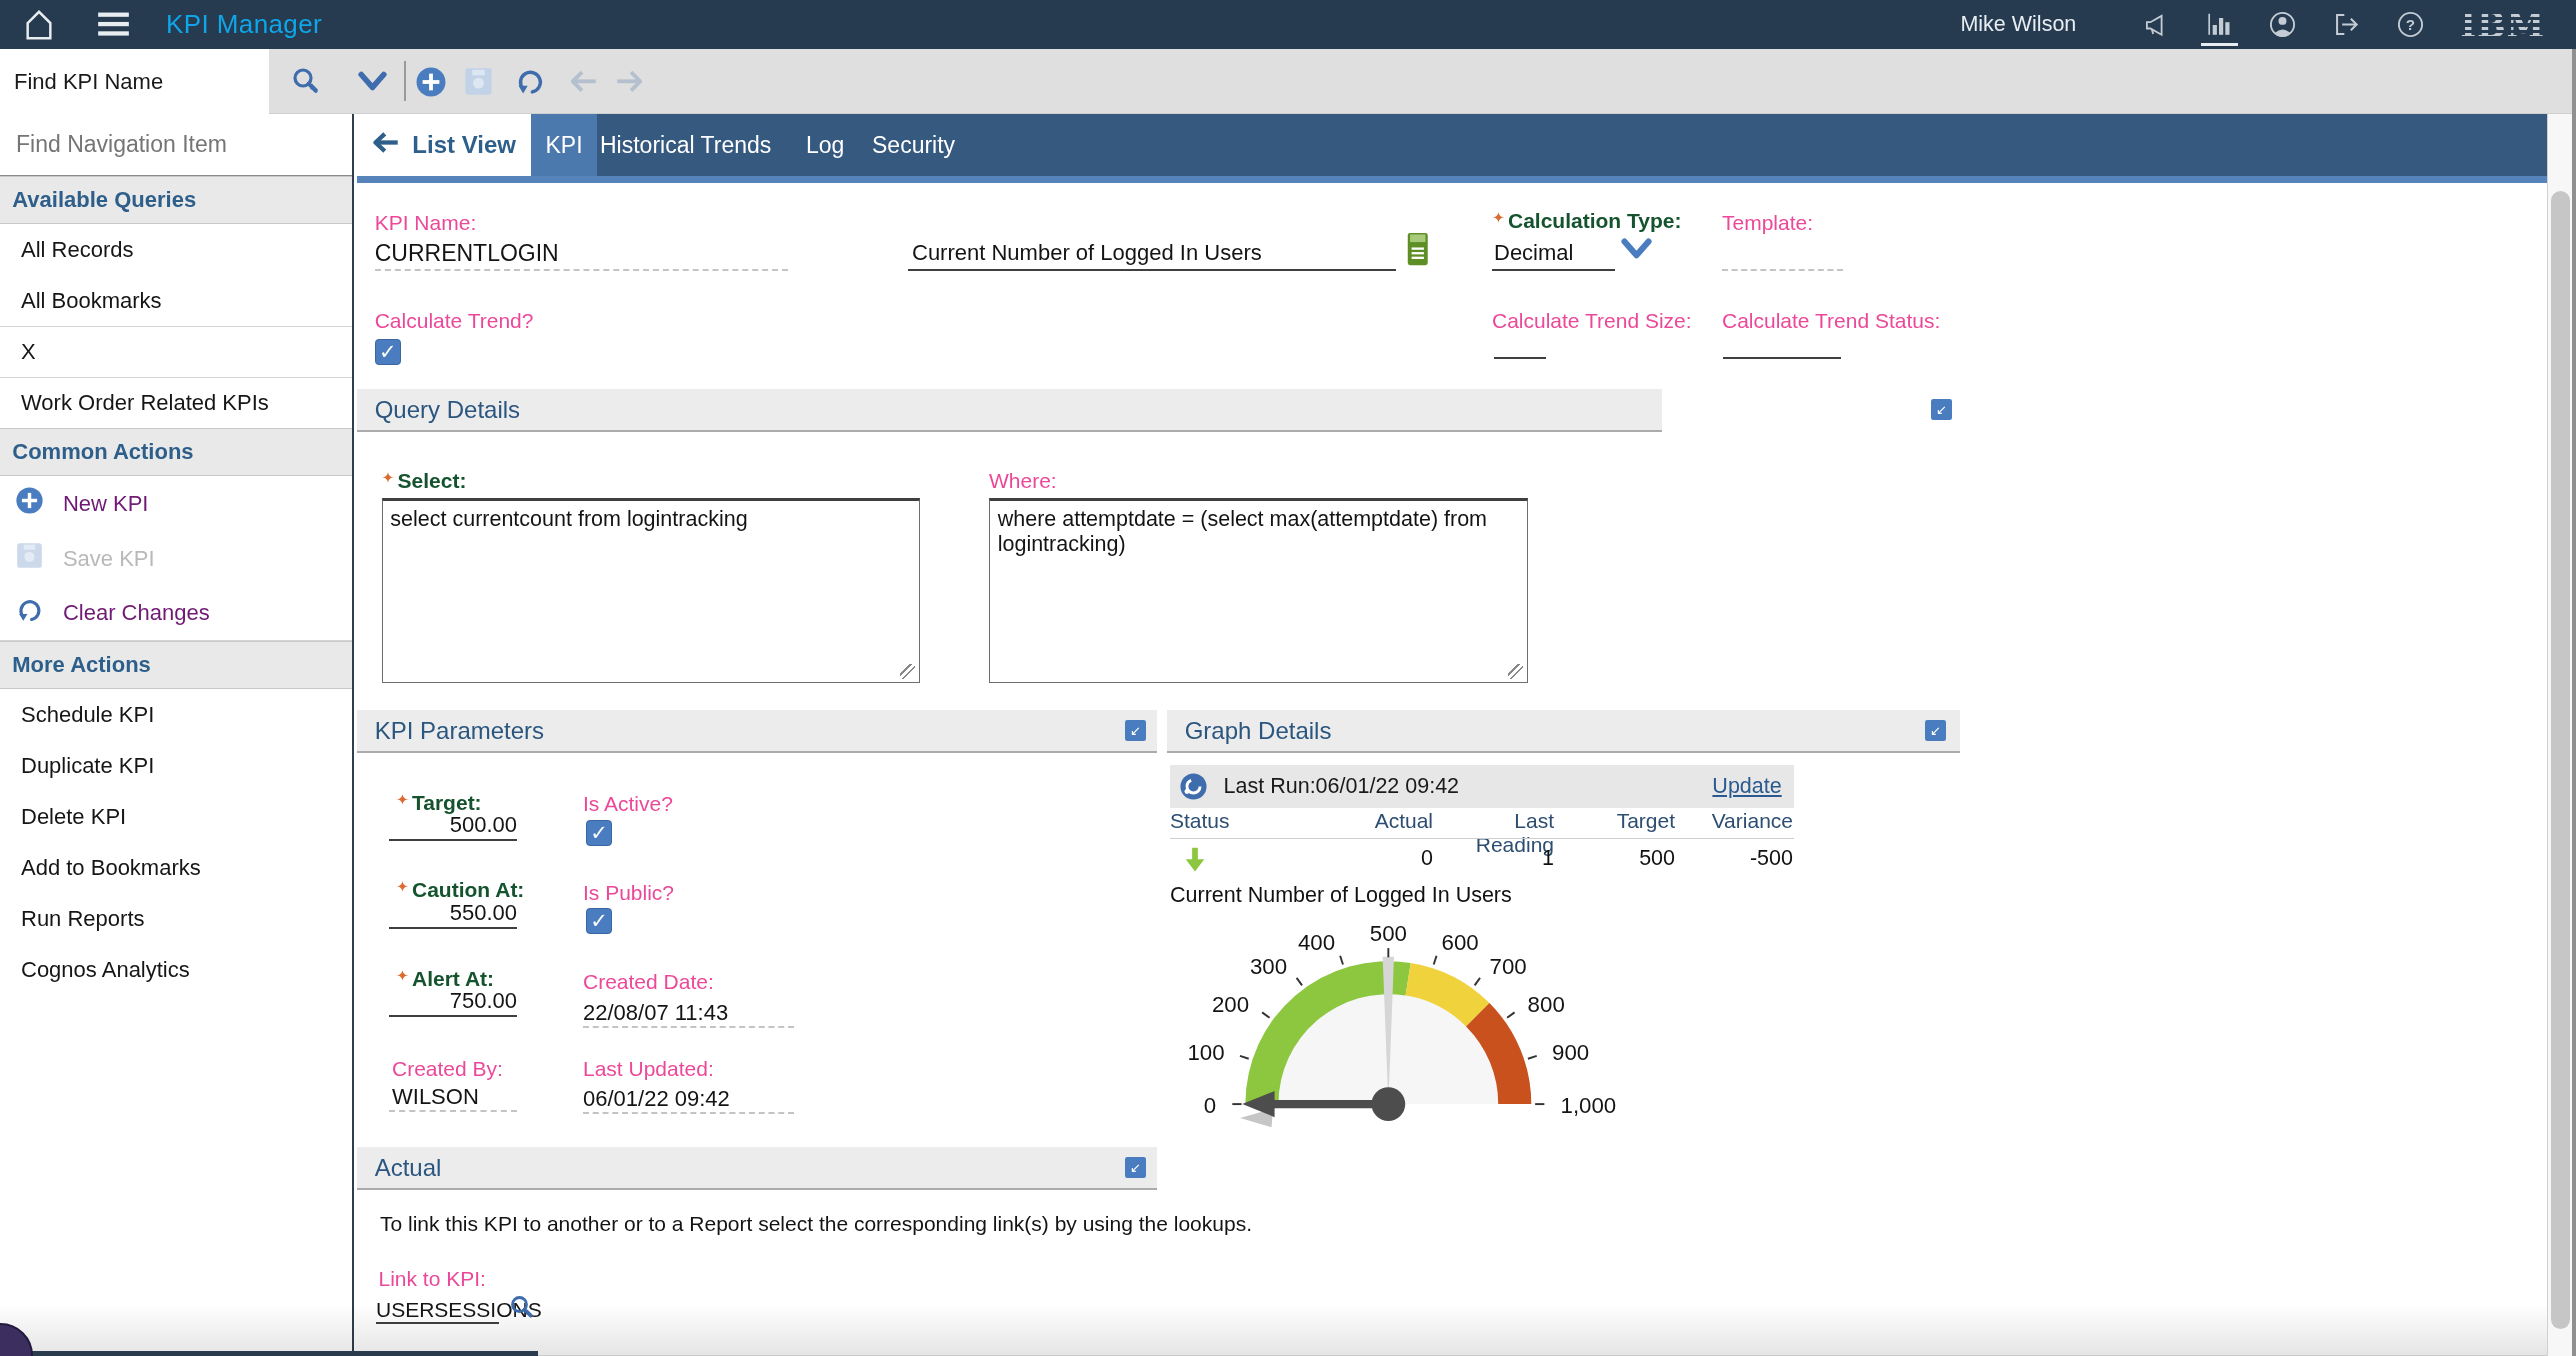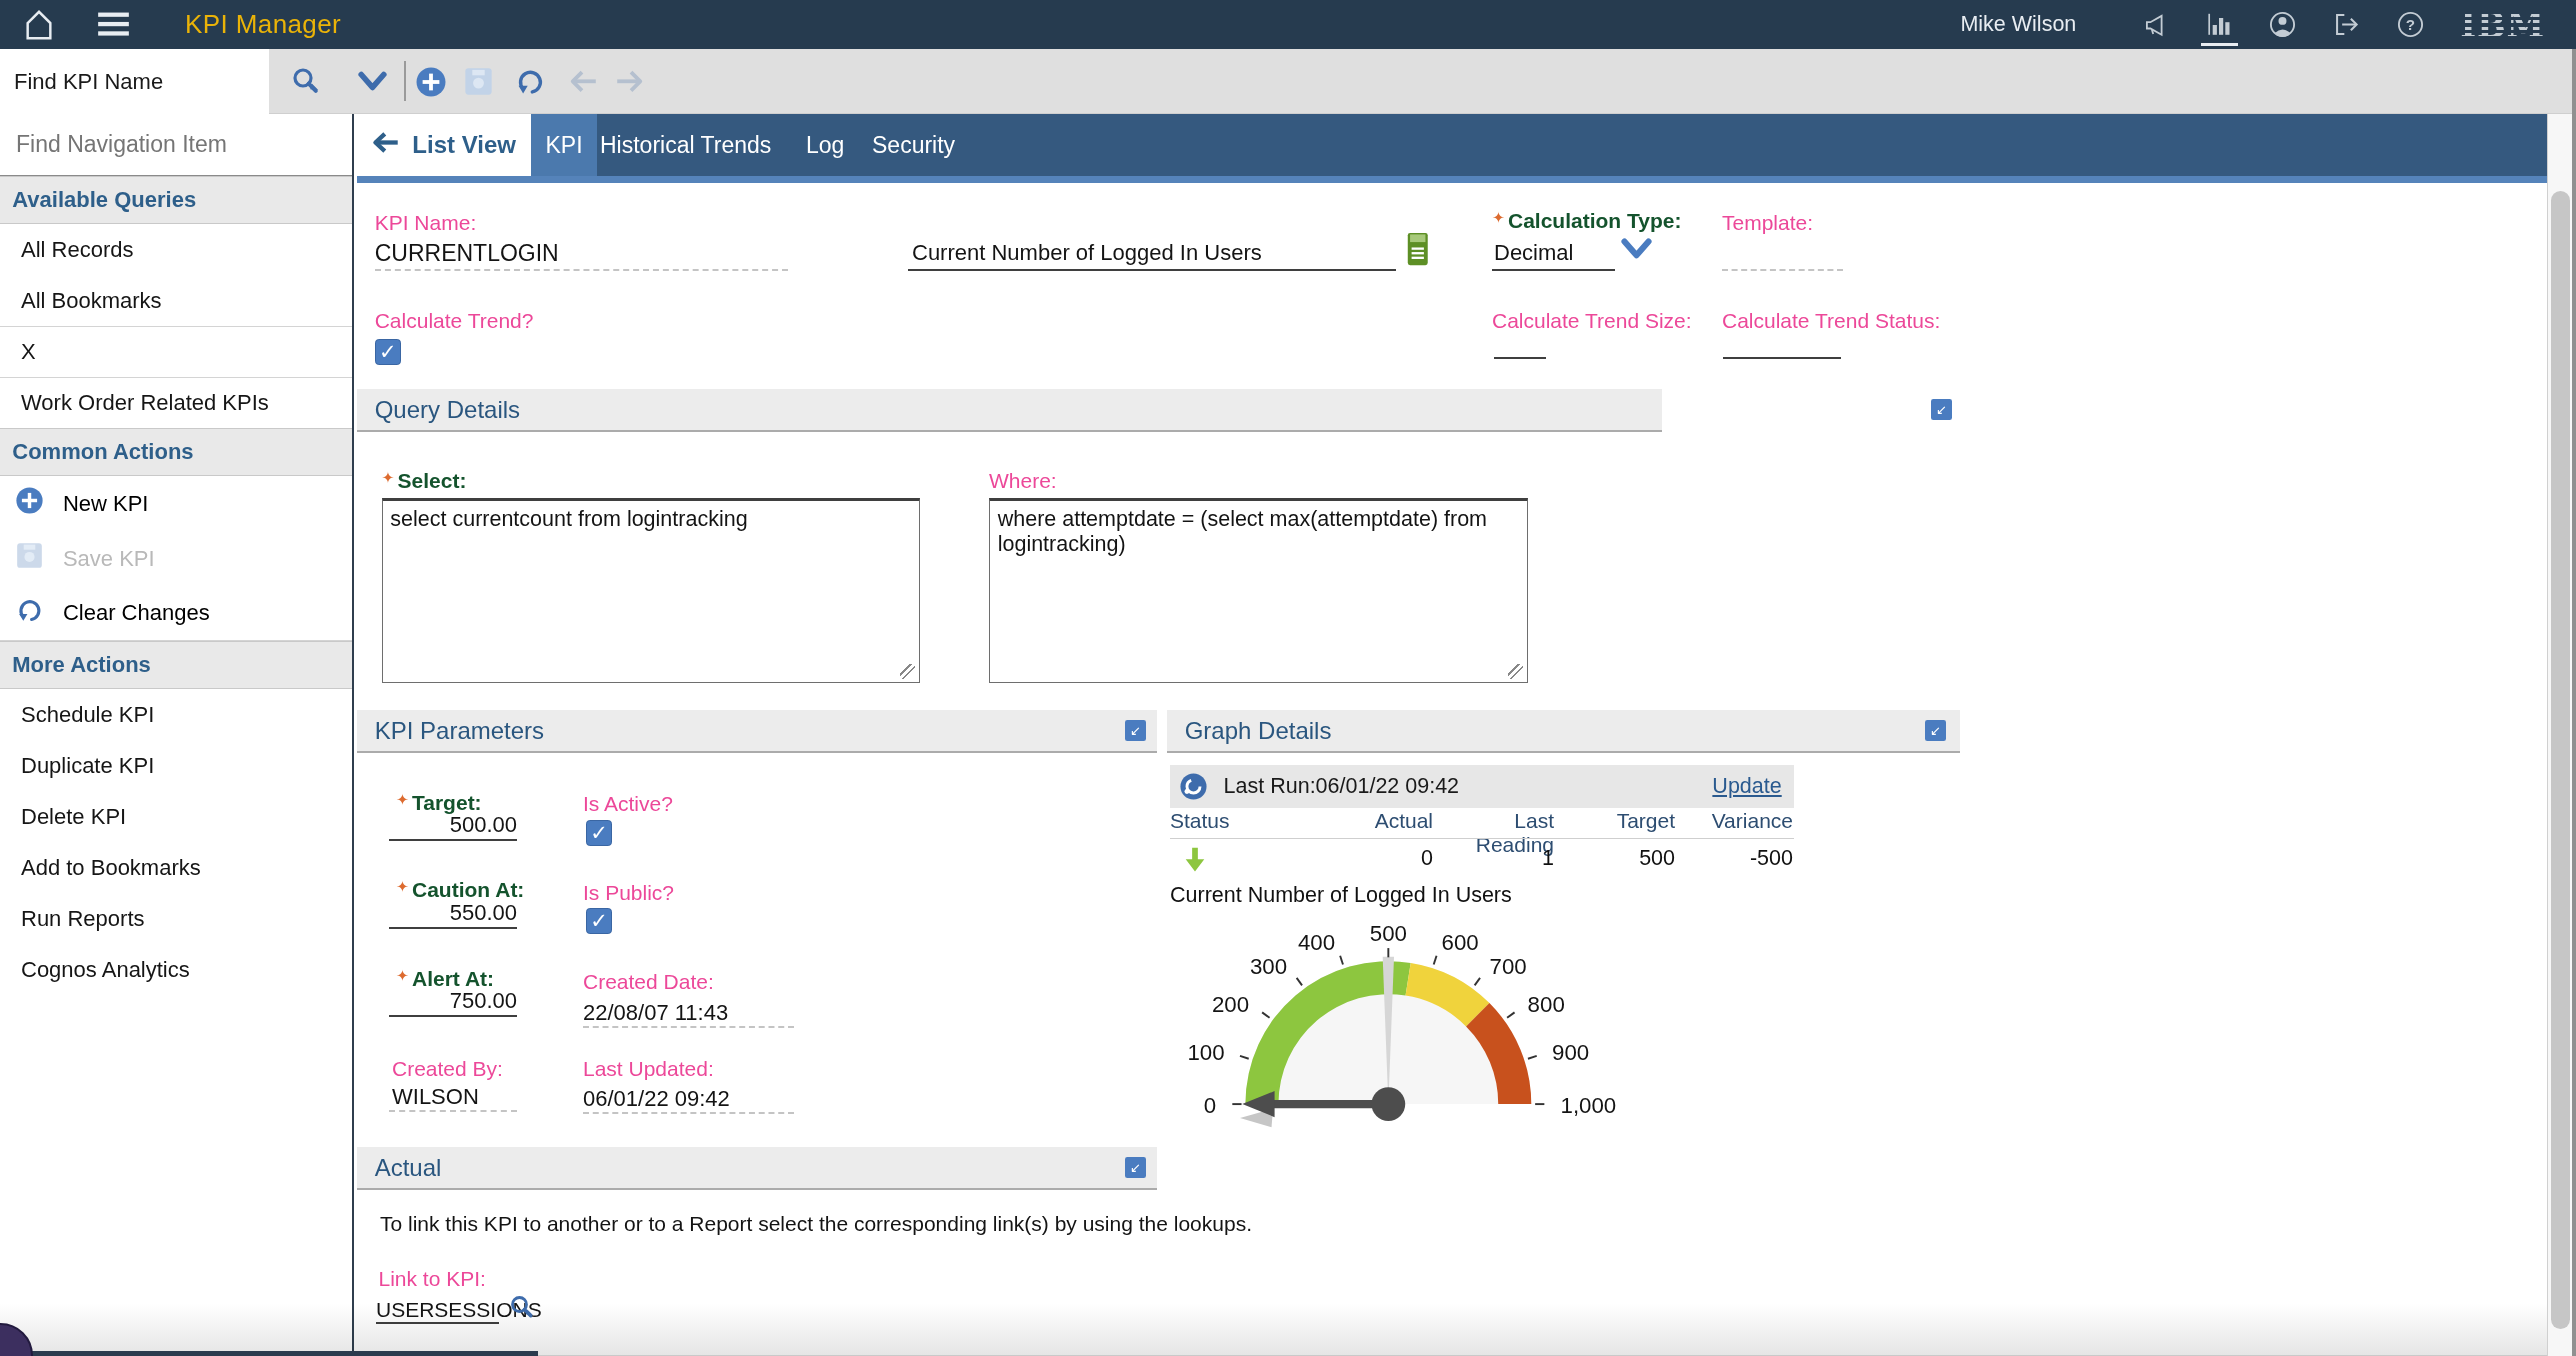--- a/index.html
+++ b/index.html
@@ -2,42 +2,42 @@
 <html style="font-size:12.3px"><head>
 <meta charset="utf-8">
 <style>
   * { margin:0; padding:0; box-sizing:border-box; }
   html,body { width:2576px; height:1356px; overflow:hidden; background:#fff;
     font-family:"Liberation Sans","DejaVu Sans",sans-serif; }
   .abs { position:absolute; }
 
   
   #topbar { position:absolute; left:0; top:0; width:2576px; height:49px; background:#263b4f; display:flex; align-items:center; }
-  #topbar .title { color:#eab308; font-size:26px; margin-left:54px; letter-spacing:0.4px; }
+  #topbar .title { color:#0ea5e9; font-size:26px; margin-left:35px; letter-spacing:0.4px; }
   .tb-icon { display:flex; align-items:center; justify-content:center; }
   #tb-right { position:absolute; right:31px; top:0; height:49px; display:flex; align-items:center; gap:35px; }
   #tb-user { color:#e8edf2; font-size:21.5px; margin-right:31px; }
   .chart-wrap { position:relative; }
   .chart-wrap .active-line { position:absolute; left:-4.6px; right:-4.6px; bottom:-7px; height:2.3px; background:#e8edf2; }
   .ibm-logo { position:relative; font-family:"DejaVu Serif","Liberation Serif",serif; font-weight:bold; font-size:34px; color:#c3ccd4; line-height:1; letter-spacing:0.8px; }
   .ibm-logo::after { content:""; position:absolute; inset:0; background:repeating-linear-gradient(to bottom, rgba(38,59,79,0) 0 3.1px, #263b4f 3.1px 6.2px); }
 
   
   #findbar { position:absolute; left:0; top:49px; width:2576px; height:65px; background:#dfdfdf; border-bottom:0.8px solid #cfcfcf; }
   #find-input { position:absolute; left:0; top:0; width:269px; height:65px; background:#fff; border:none; outline:none; font-size:22px; color:#1a1a1a; padding-left:14px; font-family:inherit; }
   .fb-icon { position:absolute; top:0; height:65px; display:flex; align-items:center; justify-content:center; }
   #fb-divider { position:absolute; left:404px; top:12.3px; width:1.5px; height:40px; background:#9a9a9a; }
 
   
   #sidebar { position:absolute; left:0; top:114px; width:354px; height:1243px; background:#fff; border-right:2.3px solid #2f3e4e; }
   #side-find { width:100%; height:62px; border:none; border-bottom:1.5px solid #8a8a8a; outline:none; font-size:23px; color:#1a1a1a; padding-left:16px; font-family:inherit; }
   .side-header { height:48px; background:#e9e9e9; border-top:0.8px solid #c9c9c9; border-bottom:0.8px solid #c9c9c9; display:flex; align-items:center; padding-left:12.3px; color:#2e5f8a; font-weight:bold; font-size:22px; }
   .side-item { height:51px; display:flex; align-items:center; padding-left:21px; font-size:22px; color:#161616; cursor:pointer; }
   .side-item.topline { border-top:0.8px solid #d4d4d4; }
-  .side-action { height:55px; display:flex; align-items:center; padding-left:15.4px; gap:18.5px; font-size:22px; color:#000000; cursor:pointer; }
+  .side-action { height:55px; display:flex; align-items:center; padding-left:15.4px; gap:18.5px; font-size:22px; color:#701a75; cursor:pointer; }
   .side-action.disabled { color:#b9b9b9; }
   .side-action.underline { border-bottom:0.8px solid #d4d4d4; }
   #side-bottom-strip { position:absolute; left:0; bottom:0; width:538px; height:4.6px; background:#2b3b4e; z-index:30; }
   #assistant-bubble { position:absolute; left:-32px; bottom:-32px; width:65px; height:65px; border-radius:50%; background:#3c2f5f; border:2.3px solid #221a3e; z-index:31; }
 
   
   #main { position:absolute; left:357px; top:114px; width:2190px; height:1243px; background:#fff; }
   #tabbar { position:absolute; left:0; top:0; width:2190px; height:62px; background:#fff; }
   #tabbar .darkbar { position:absolute; left:228px; top:0; right:0; height:62px; background:#35597f; }
   #tab-strip { position:absolute; left:0; top:62px; width:2190px; height:7px; background:#5583ba; }

